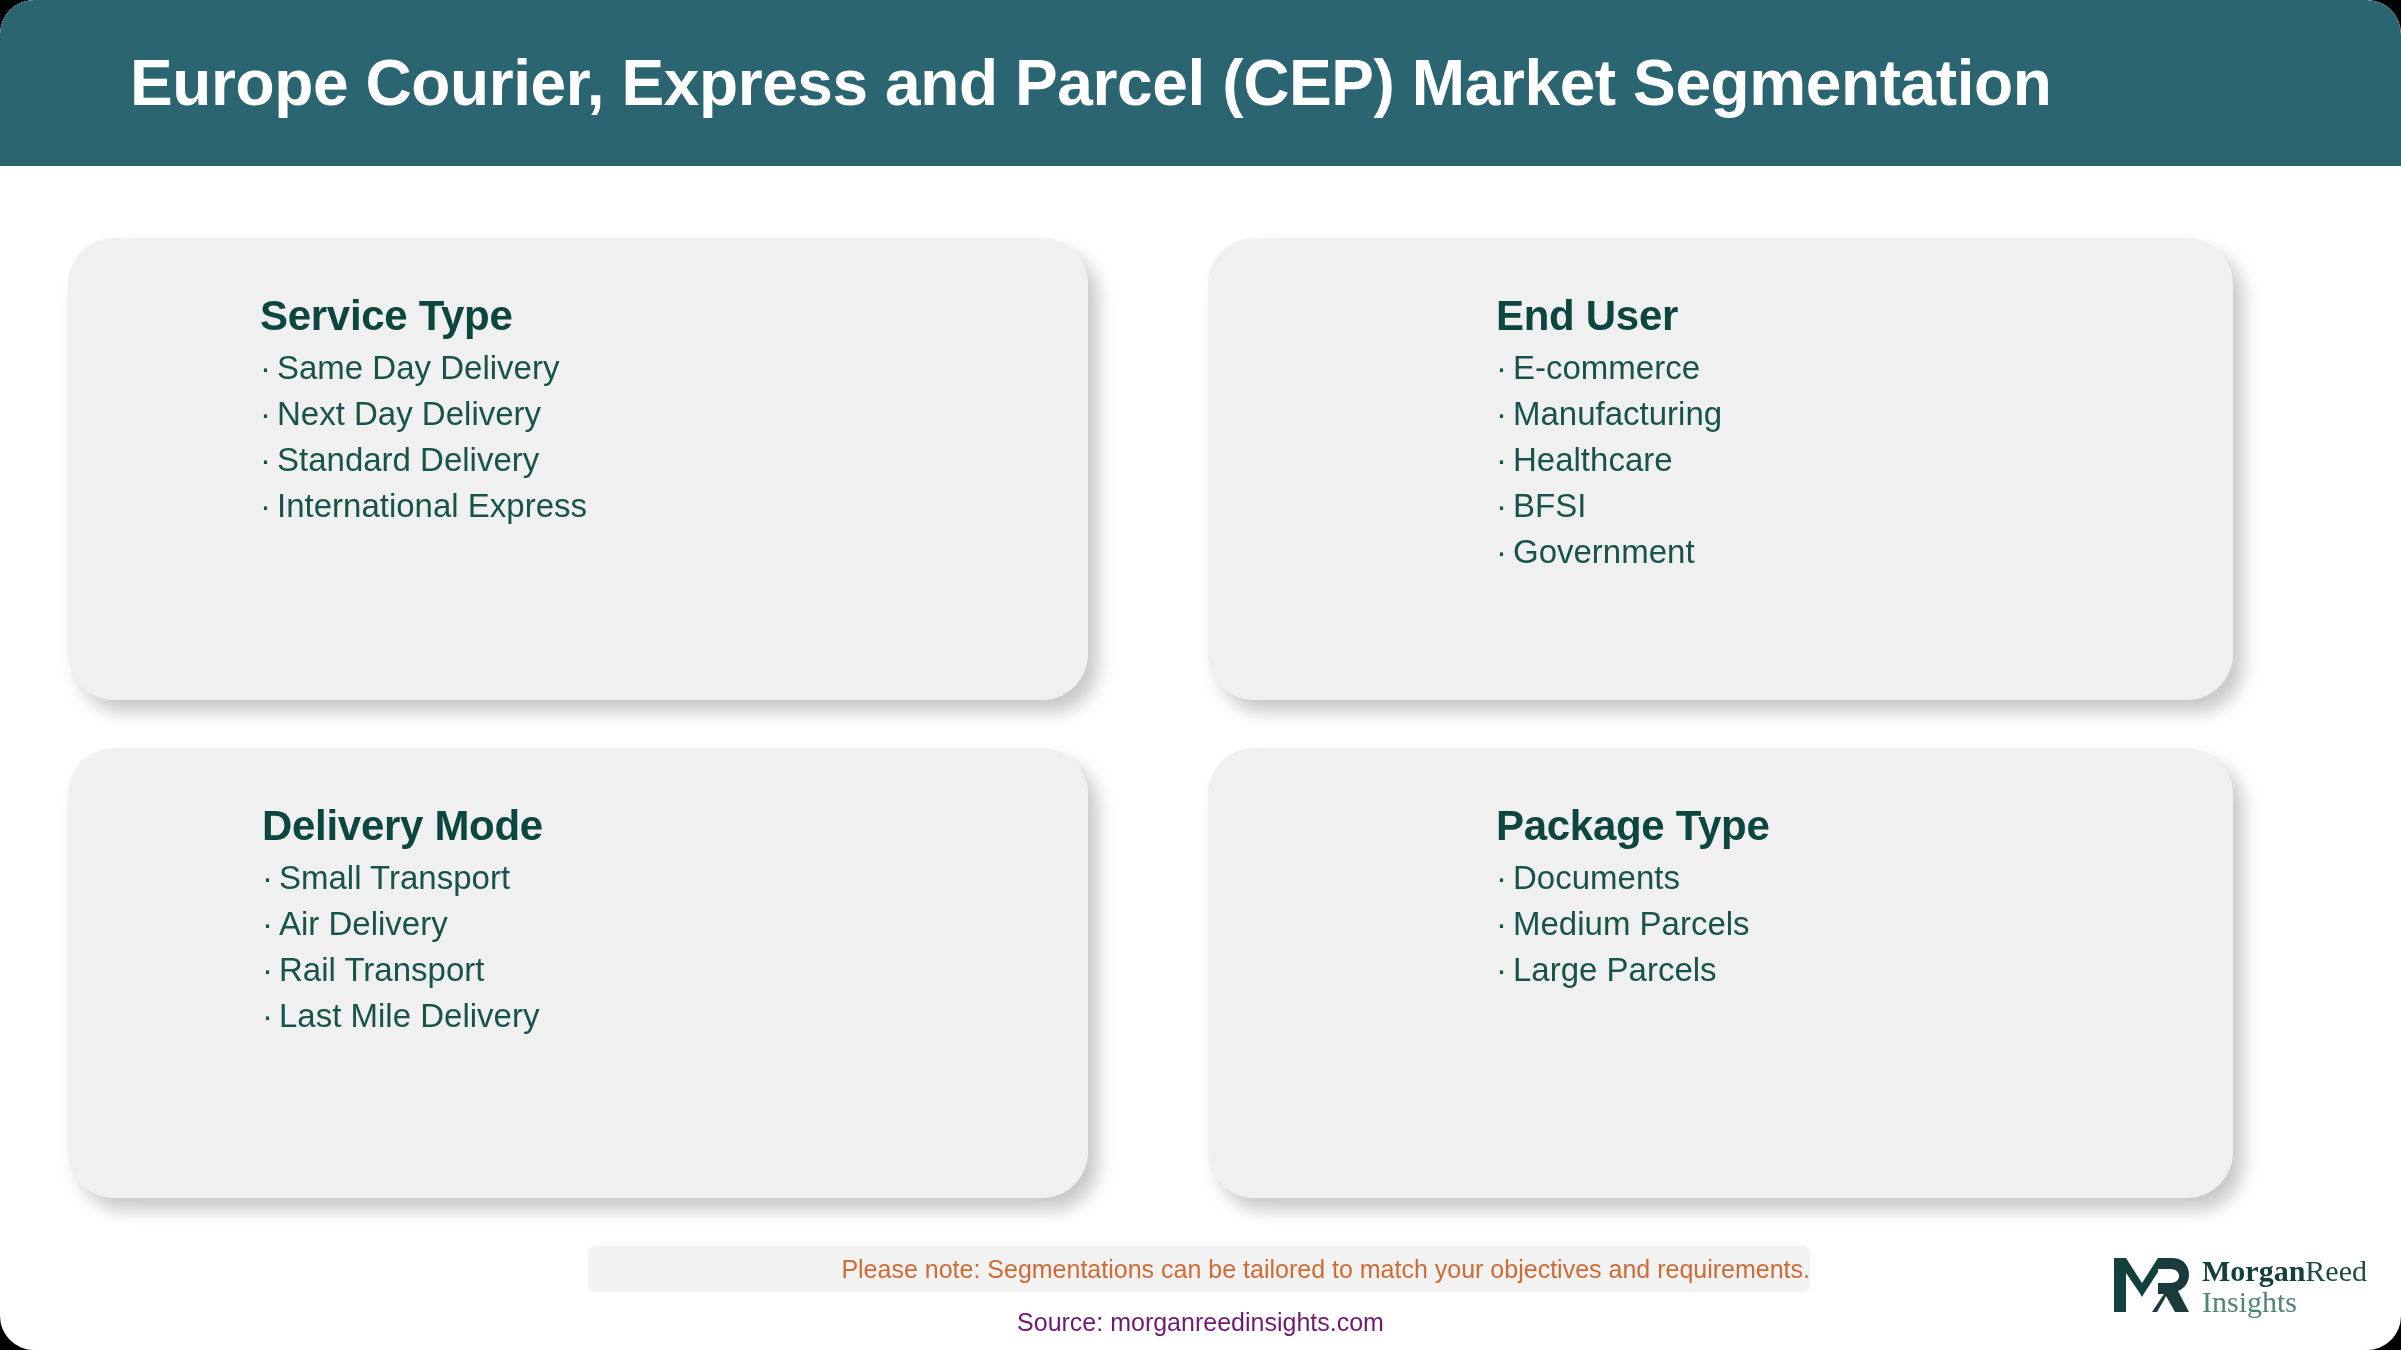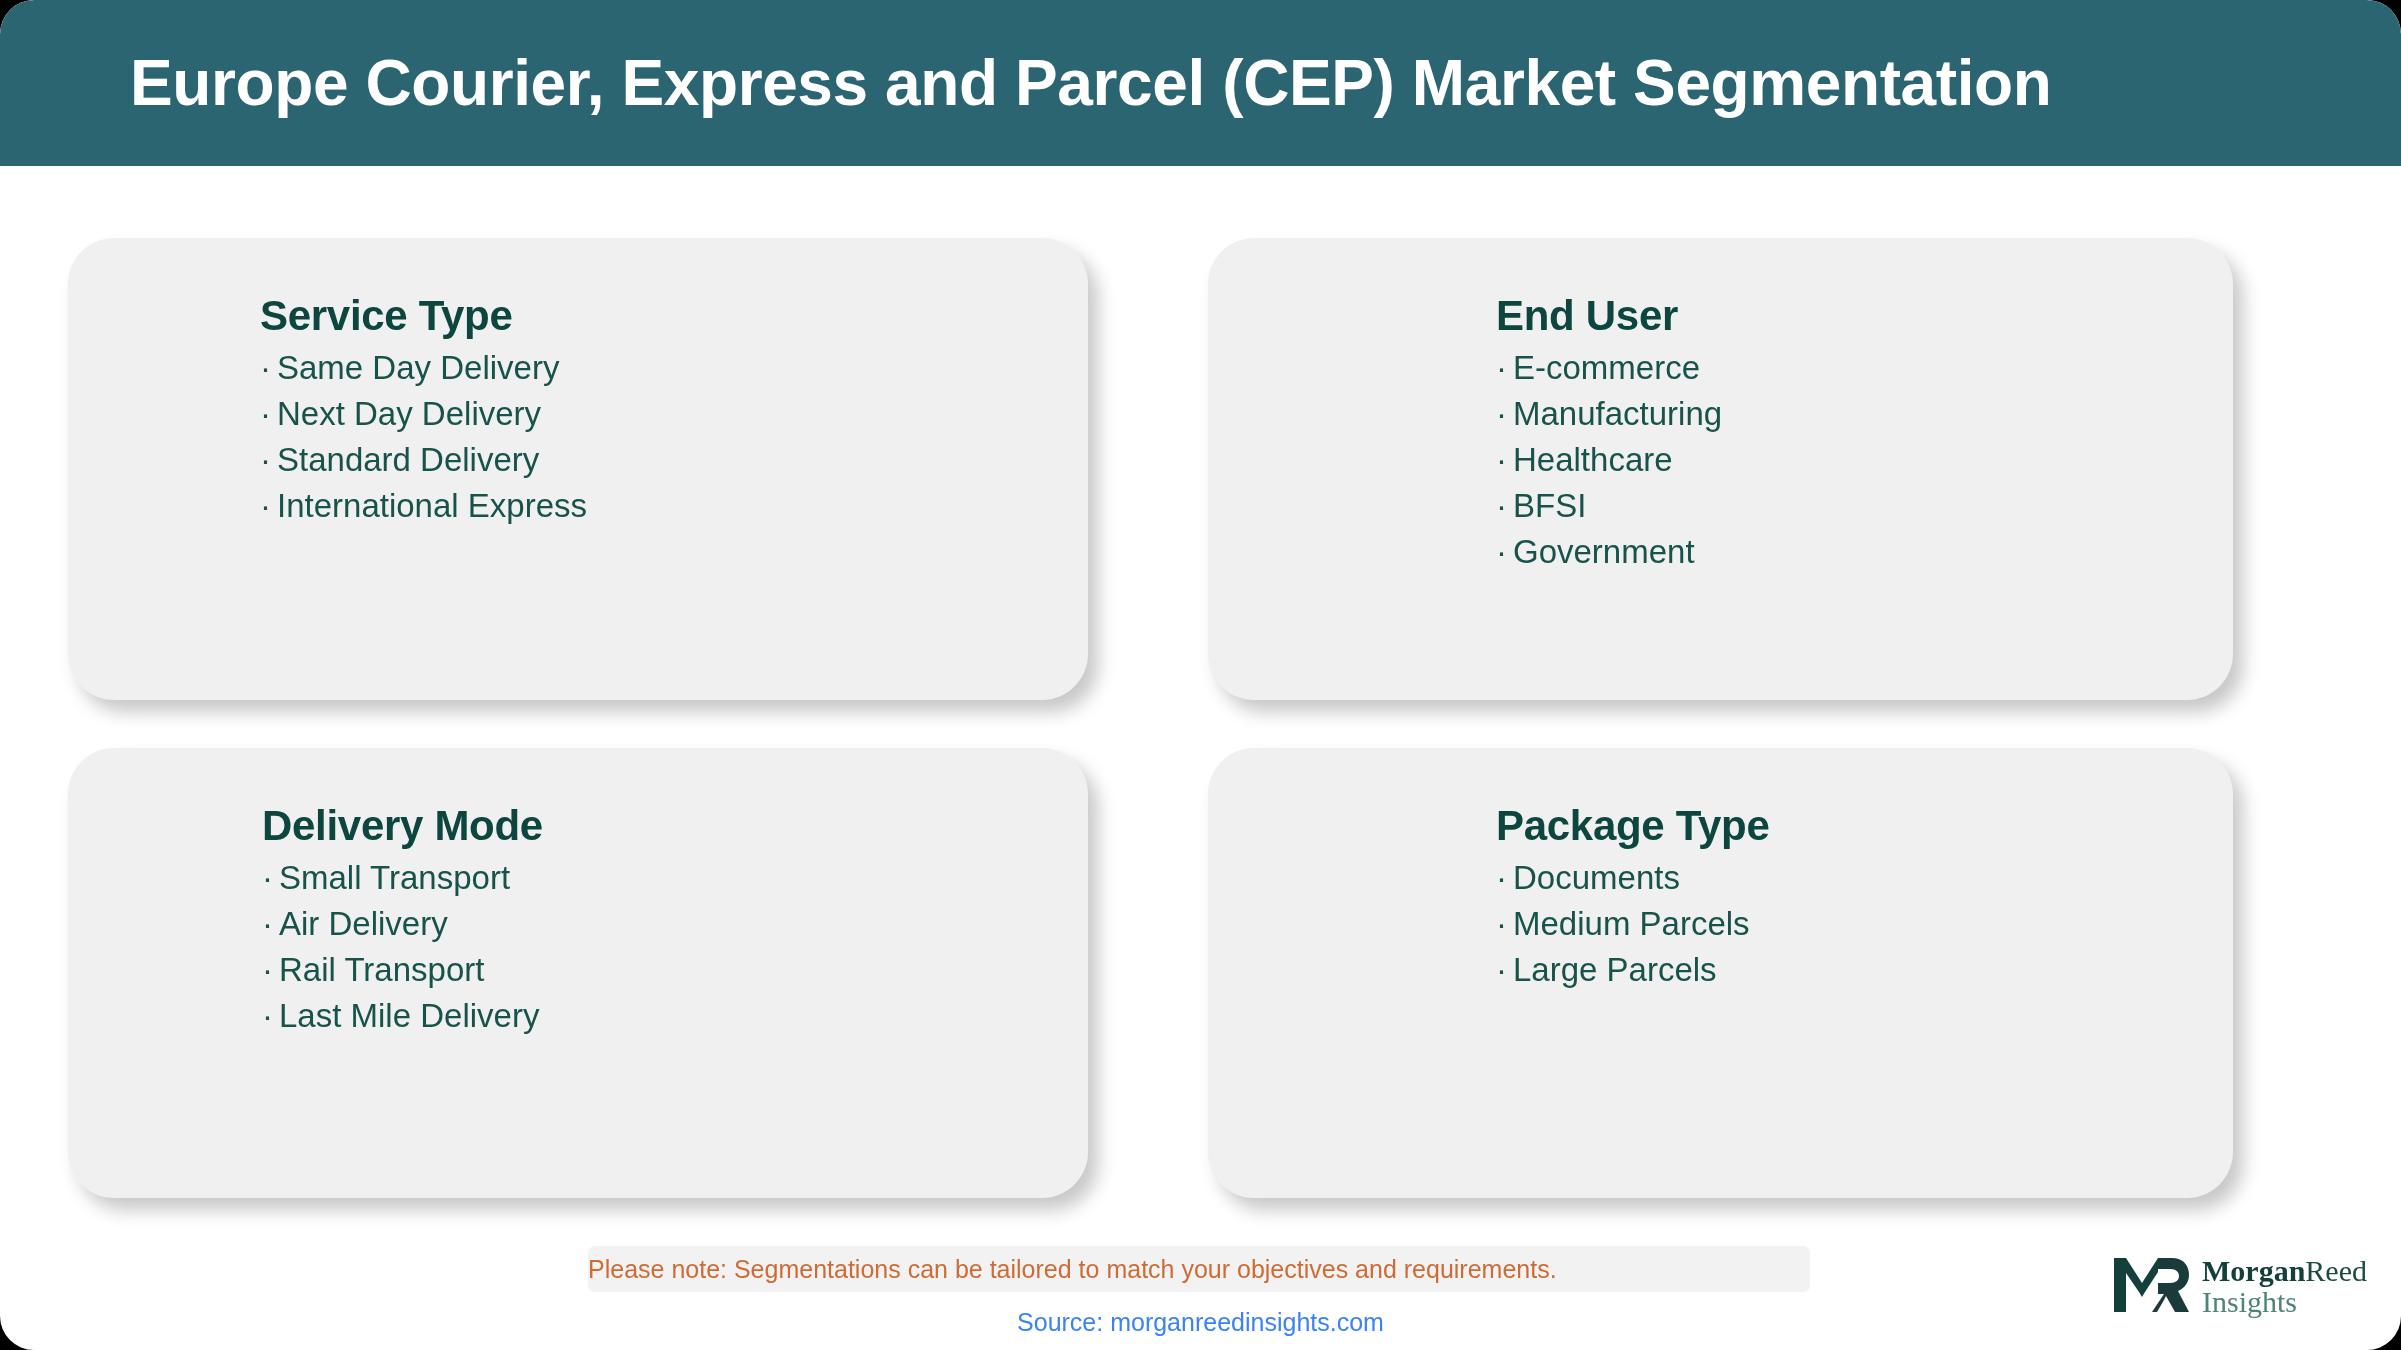--- a/index.html
+++ b/index.html
@@ -106,36 +106,36 @@
   .note-pill {
     position: absolute;
     left: 588px;
     top: 10px;
     width: 1222px;
     height: 46px;
     background: #F2F2F2;
     border-radius: 7px;
     display: flex;
     align-items: center;
-    justify-content: flex-start;
+    justify-content: flex-end;
   }
   .note-text {
     color: #CF6B35;
     font-size: 25px;
     font-weight: 400;
     white-space: nowrap;
   }
 
   .source-text {
     position: absolute;
     left: 0;
     top: 72px;
     width: 2401px;
     text-align: center;
-    color: #3b82f6;
+    color: #701a75;
     font-size: 25px;
     font-weight: 400;
   }
 
   
   .logo {
     position: absolute;
     left: 2112px;
     top: 1256px;
     display: flex;

